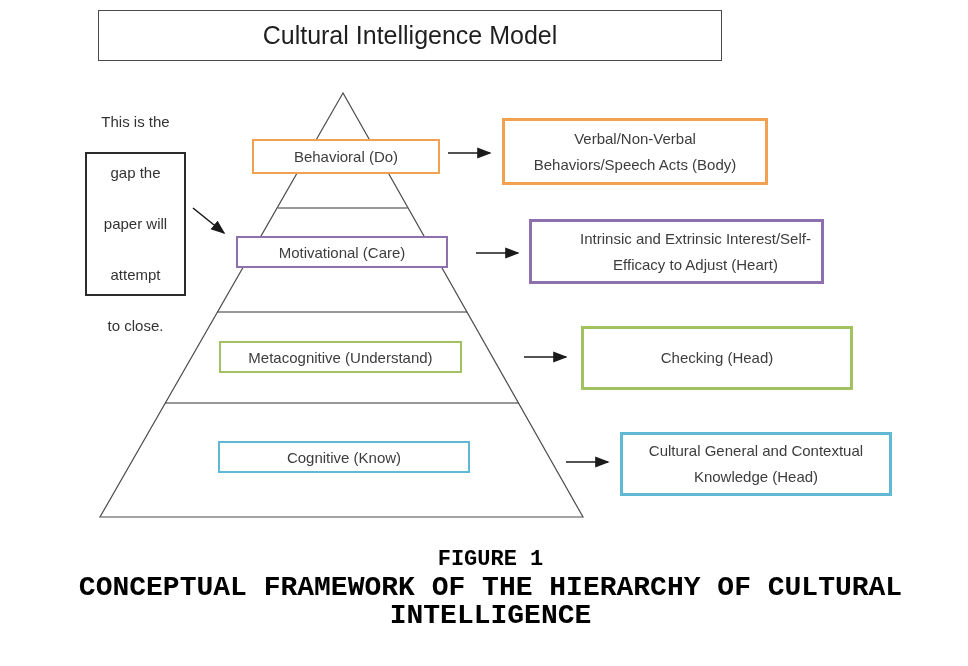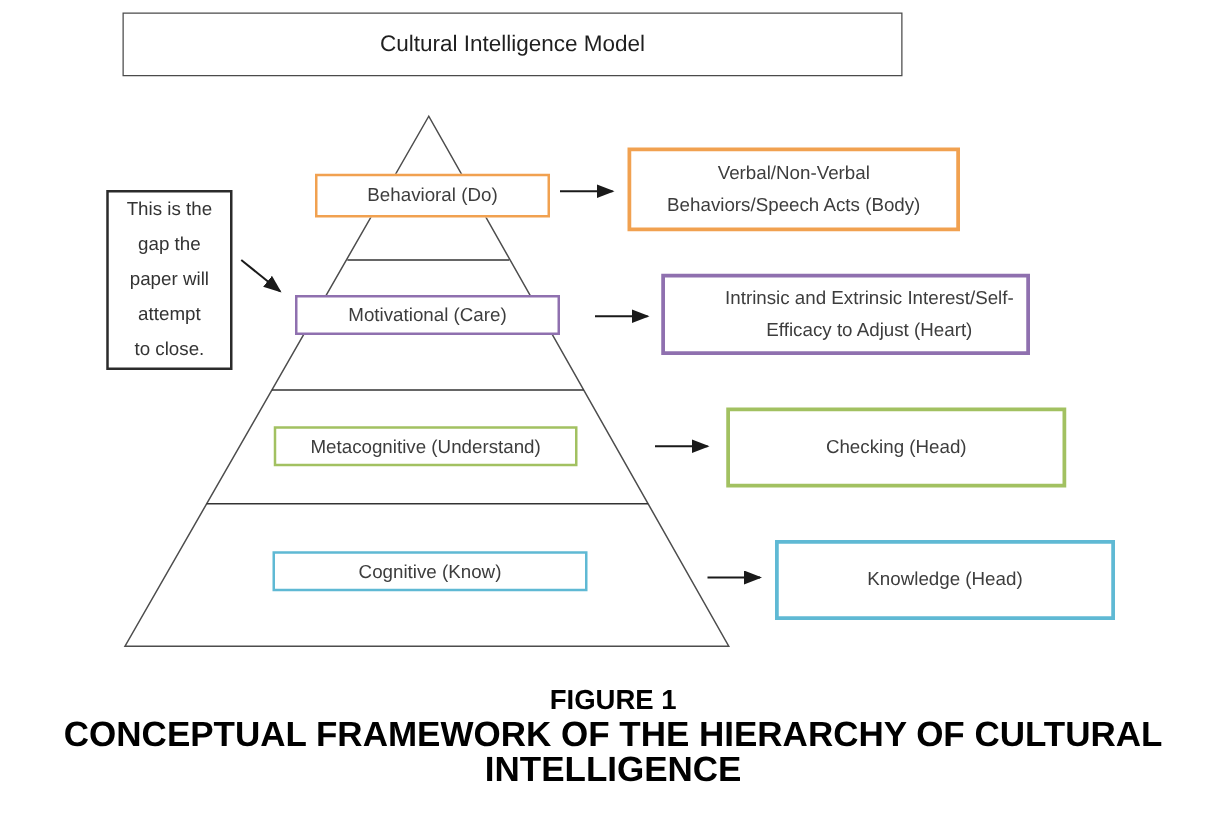--- a/index.html
+++ b/index.html
@@ -5,41 +5,41 @@
   html,body{margin:0;padding:0;background:#fff;}
   .canvas{
     position:relative;width:968px;height:666px;background:#ffffff;
     font-family:"Liberation Sans",sans-serif;color:#3d3d3d;overflow:hidden;
   }
   .abs{position:absolute;box-sizing:border-box;}
   .title-box{
     left:98px;top:10px;width:624px;height:51px;
     border:1.5px solid #4a4a4a;background:#fff;
     display:flex;align-items:center;justify-content:center;
-    font-size:18px;color:#1f1f1f;
+    font-size:25px;color:#1f1f1f;
   }
   svg.diagram{position:absolute;left:0;top:0;width:968px;height:666px;}
   .level-box{
     background:#fff;border:2px solid;display:flex;align-items:center;justify-content:center;
     font-size:15px;text-align:center;
   }
   .desc-box{
     background:#fff;border:3px solid;display:flex;flex-direction:column;
     align-items:center;justify-content:center;
     font-size:15px;line-height:26px;text-align:center;
   }
   .gap-box{
     left:85px;top:152px;width:101px;height:144px;
     border:2px solid #2b2b2b;background:#fff;
     display:flex;flex-direction:column;align-items:center;justify-content:center;
-    font-size:15px;line-height:28px;text-align:center;color:#333;
+    font-size:15px;line-height:28px;text-align:center;color:#333;gap:23px;
   }
   .caption{
     left:0;top:546px;width:968px;text-align:center;
-    font-family:Liberation Sans, sans-serif;font-weight:bold;color:#000;padding-left:13px;
+    font-family:Liberation Mono, monospace;font-weight:bold;color:#000;padding-left:13px;
   }
   .caption .c1{font-size:22px;line-height:28px;}
   .caption .c2{font-size:28px;line-height:28px;}
 </style>
 </head>
 <body>
 
 <div class="canvas">
 
   <div class="abs title-box">
@@ -90,20 +90,21 @@
     <div>Behaviors/Speech Acts (Body)</div>
   </div>
   <div class="abs desc-box" style="left: 529px; top: 219px; width: 295px; height: 65px; border-color: rgb(143, 112, 175); padding-left: 38px;">
     <div>Intrinsic and Extrinsic Interest/Self-</div>
     <div>Efficacy to Adjust (Heart)</div>
   </div>
   <div class="abs desc-box" style="left: 581px; top: 326px; width: 272px; height: 64px; border-color: rgb(162, 193, 97);">
     <div>Checking (Head)</div>
   </div>
   <div class="abs desc-box" style="left: 620px; top: 432px; width: 272px; height: 64px; border-color: rgb(95, 185, 212);">
+    <div>Cultural General and Contextual</div>
     <div>Knowledge (Head)</div>
   </div>
 
   <div class="abs caption">
     <div class="c1">FIGURE 1</div>
     <div class="c2">CONCEPTUAL FRAMEWORK OF THE HIERARCHY OF CULTURAL</div>
     <div class="c2">INTELLIGENCE</div>
   </div>
 
 </div>

